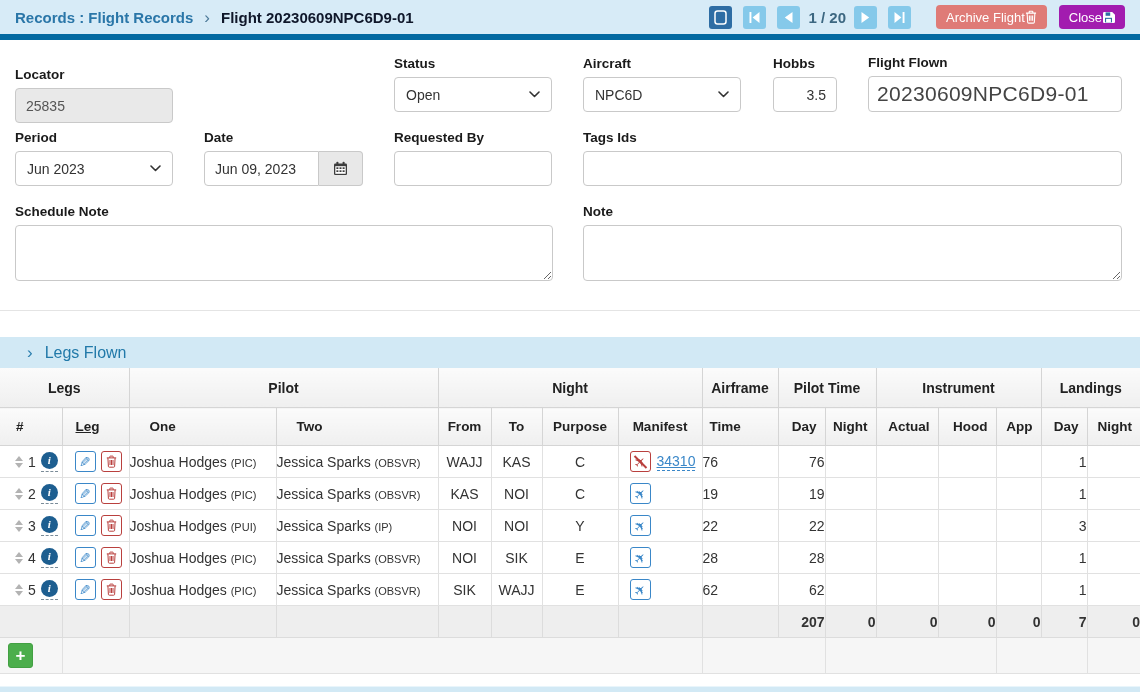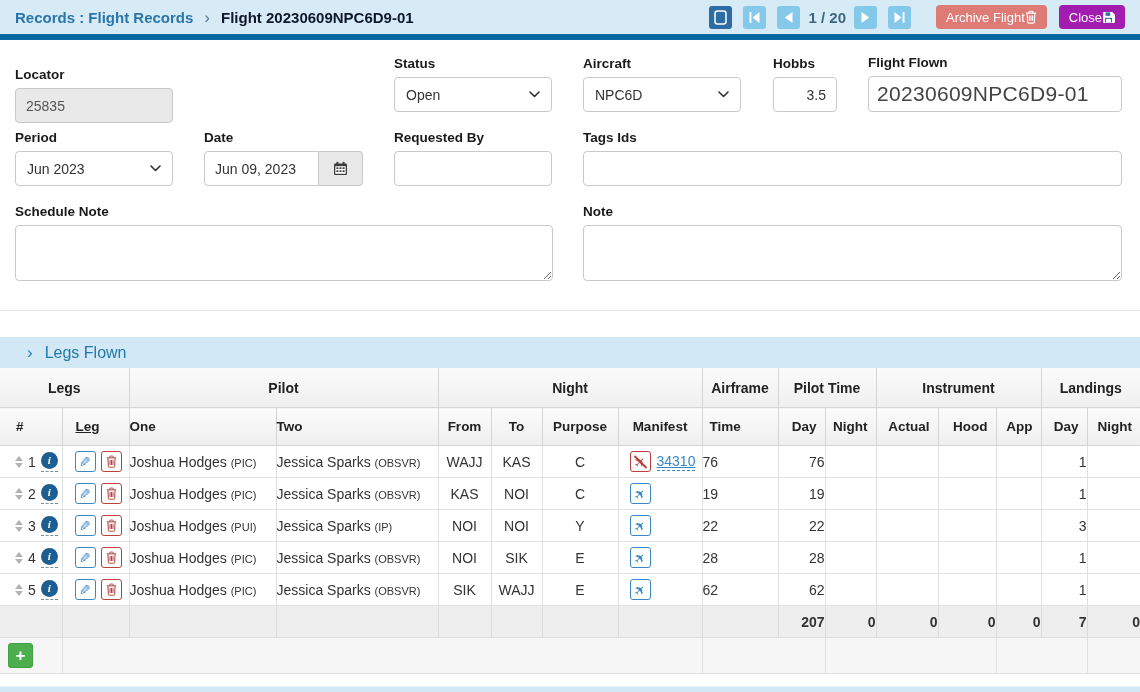--- a/index.html
+++ b/index.html
@@ -54,21 +54,21 @@
        table-layout:fixed;font-size:14px;color:#333;}
   table.legs th{background:linear-gradient(#fbfbfb,#efefef);border:1px solid #d5d5d5;
        font-weight:bold;color:#222;}
   table.legs tr.grp th{height:37px;text-align:center;font-size:14px;border-top:none;}
   table.legs tr.sub th{height:35px;font-size:13.5px;}
   table.legs td{border:1px solid #e1e1e1;height:31px;padding:0;vertical-align:middle;}
   table.legs tr > *:first-child{border-left:none;}
   table.legs tr > *:last-child{border-right:none;}
   .h-num{text-align:left;padding-left:16px;}
   .h-leg{text-align:left;padding-left:13px;text-decoration:underline;}
-  .h-name{text-align:left;padding-left:0;}
+  .h-name{text-align:left;padding-left:20px;}
   .h-c{text-align:center;}
   .h-time{text-align:left;padding-left:7px;}
   .h-r{text-align:right;padding-right:8px;}
   .c-c{text-align:center;}
   .c-r{text-align:right;padding-right:8px;}
   .c-time{text-align:left;padding-left:7px;}
   .c-pilot{padding-left:14px;}
   .role{font-size:11px;}
   .numwrap{display:flex;align-items:center;gap:5px;padding-left:15px;}
   .legwrap{display:flex;align-items:center;gap:5px;padding-left:12px;}

